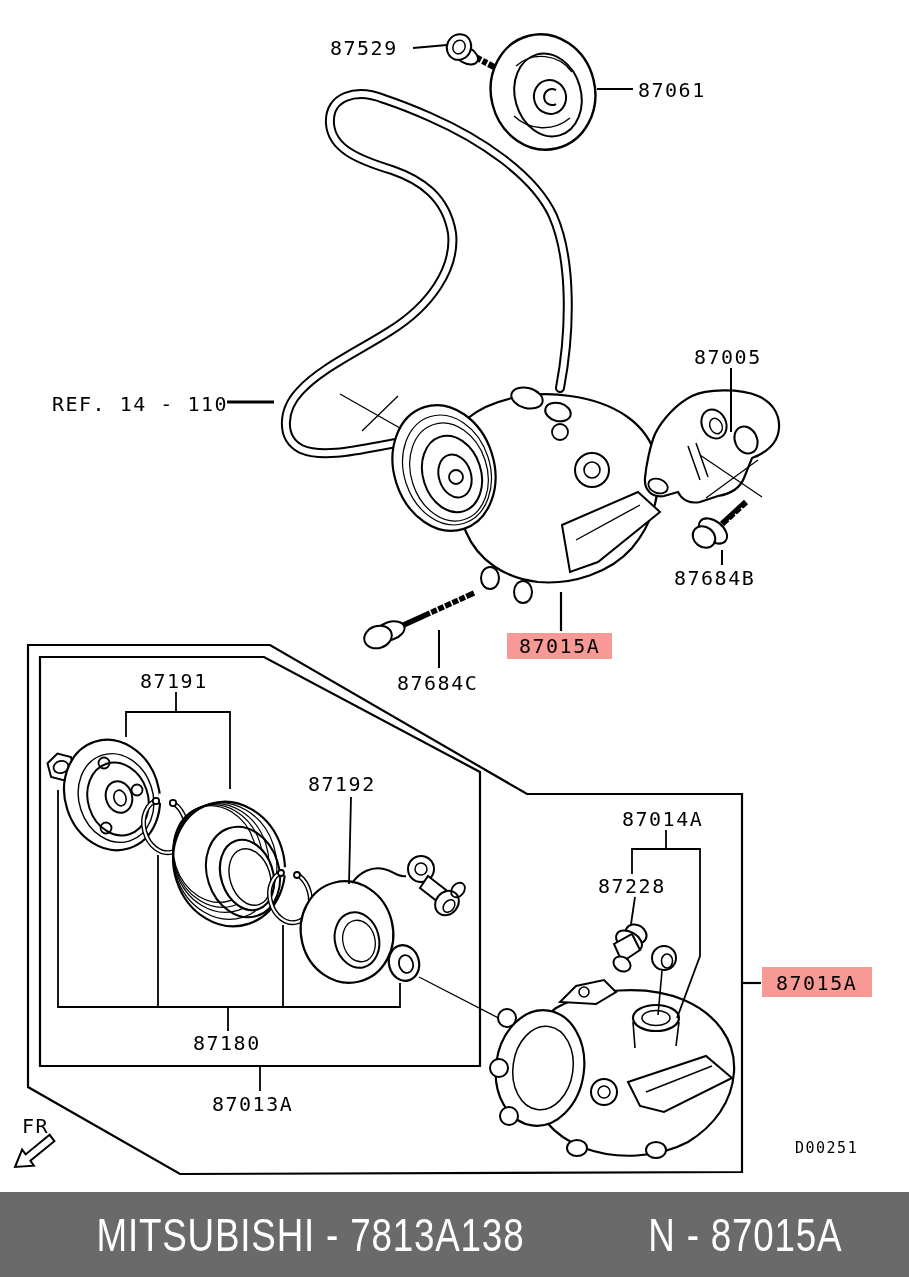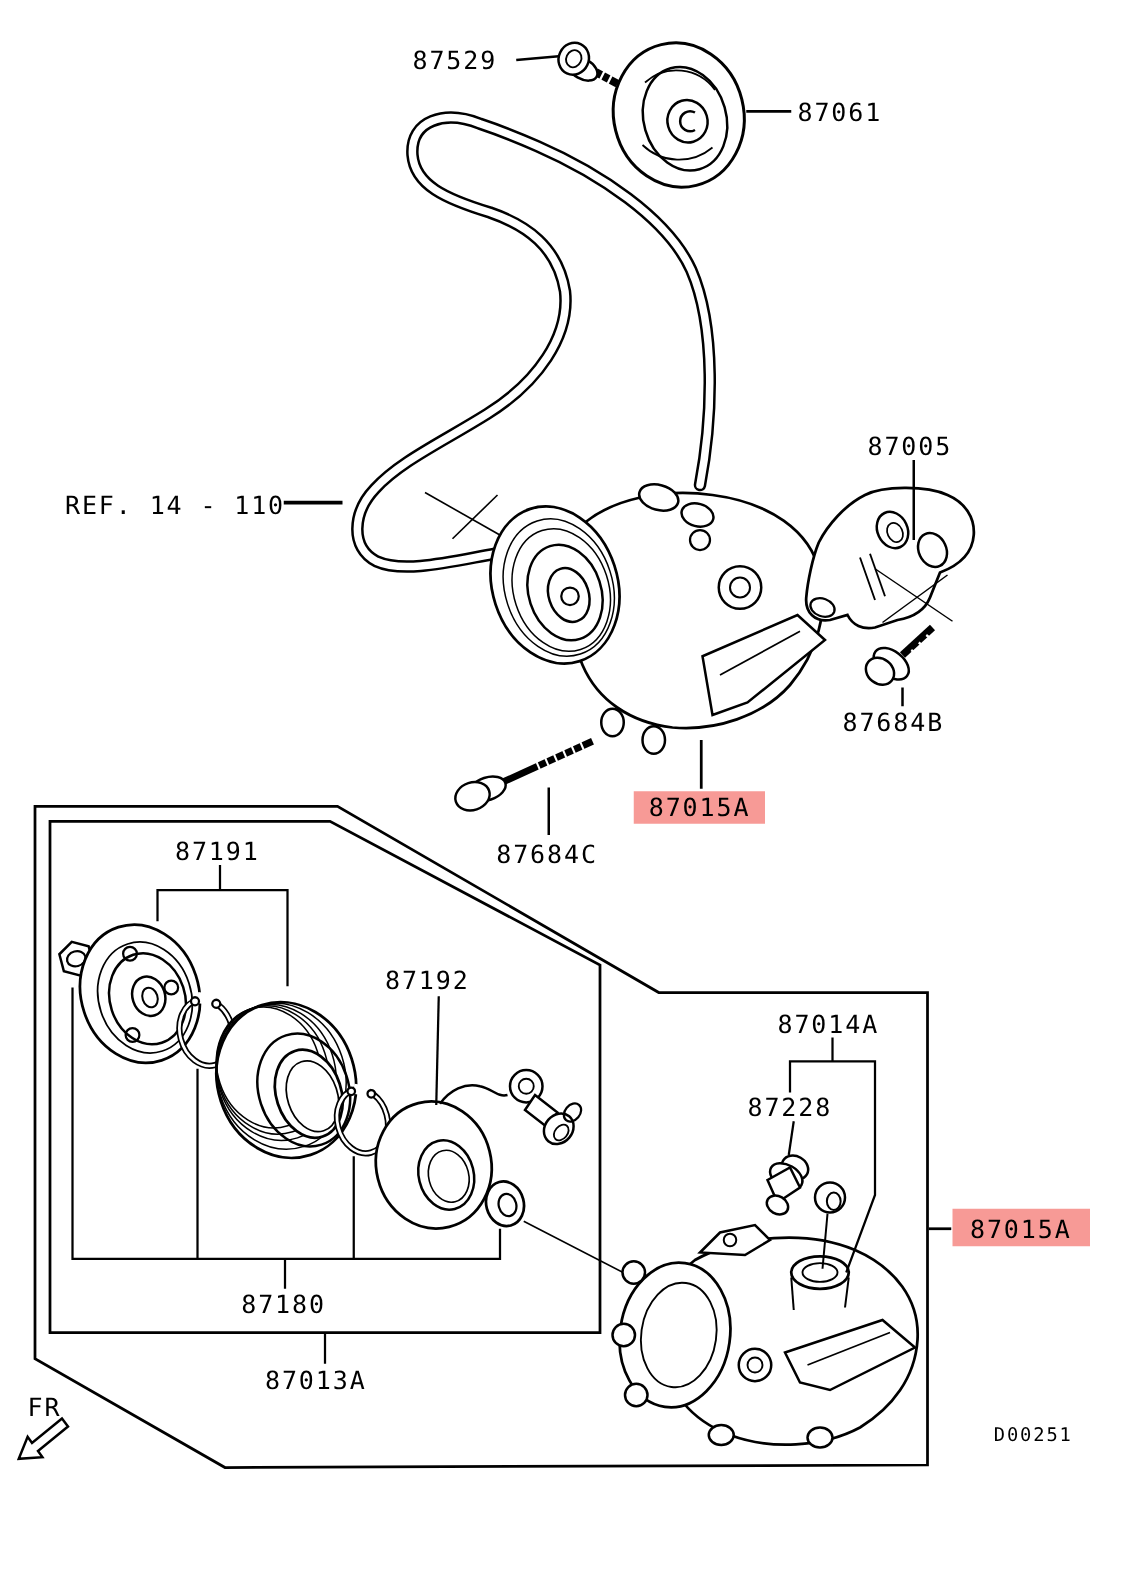--- a/index.html
+++ b/index.html
@@ -271,13 +271,17 @@
   <g>
     <text class="plabel" x="22" y="1133">FR</text>
     <polygon class="part" stroke-width="2" points="49.6,1134.8 25.6,1154.4 22.1,1149.5 15,1167 33.9,1165.7 30.4,1160.8 54.4,1141.2"></polygon>
   </g>
 
   <text class="plabel-sm" x="795" y="1153">D00251</text>
 
   <text class="plabel" x="694" y="364" opacity="0">87005</text>
 </svg>
 
+<div id="footer-bar">
+  <span>MITSUBISHI - 7813A138</span>
+  <span>N - 87015A</span>
 </div>
+</div>
 
 </body></html>

